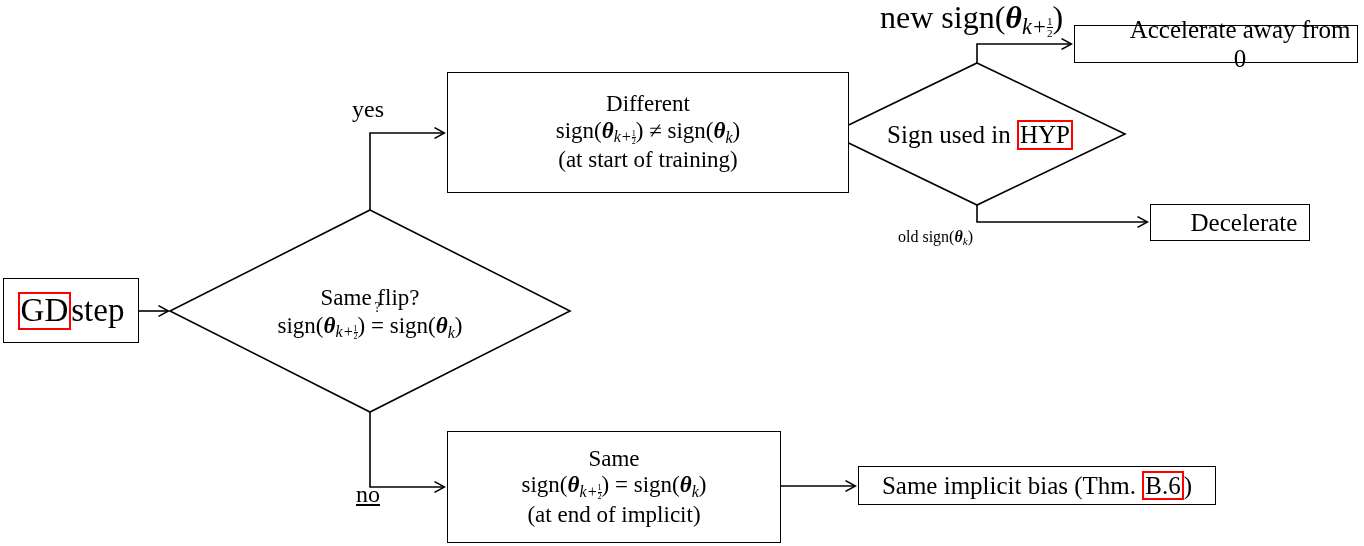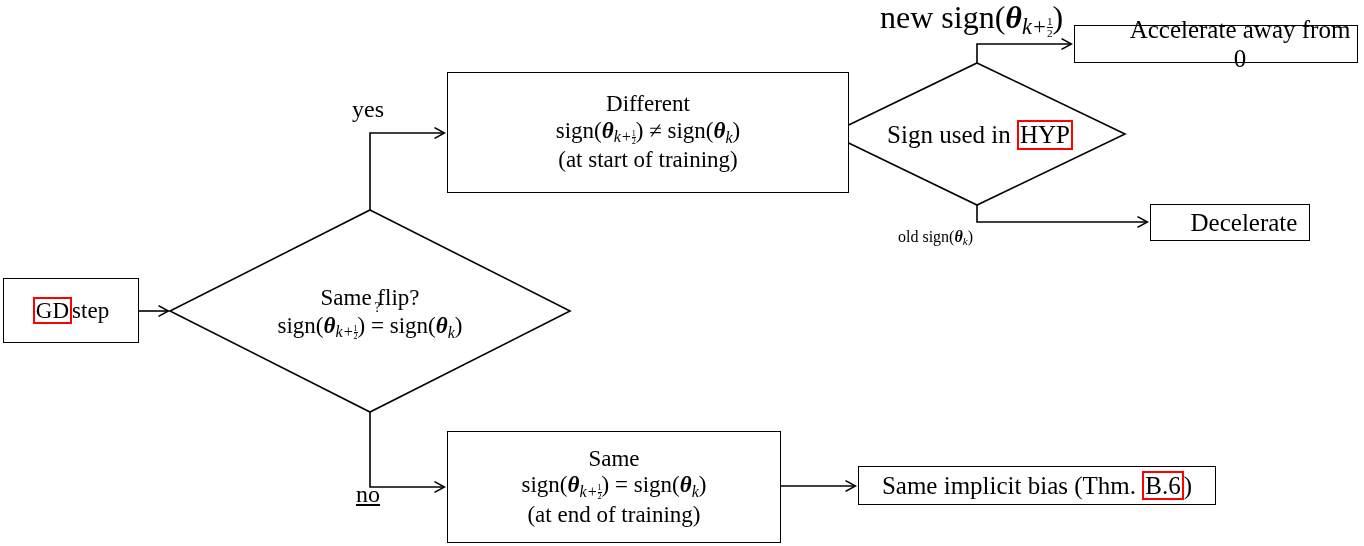--- a/index.html
+++ b/index.html
@@ -47,21 +47,21 @@
     line-height: 1.2;
     pointer-events: none;
   }
   .edge-label {
     position: absolute;
     white-space: nowrap;
     line-height: 1.1;
   }
 
   
-  #node-gd-step      { left: 3px;   top: 278px; width: 136px; height: 65px;  font-size: 23px; }
+  #node-gd-step      { left: 3px;   top: 278px; width: 136px; height: 65px;  font-size: 33px; }
   #node-different    { left: 447px; top: 72px;  width: 402px; height: 121px; font-size: 23px; }
   #node-same         { left: 447px; top: 431px; width: 334px; height: 112px; font-size: 23px; }
   #node-accelerate   { left: 1074px;top: 25px;  width: 284px; height: 38px;  font-size: 25px; padding-left: 48px; }
   #node-decelerate   { left: 1150px;top: 204px; width: 160px; height: 37px;  font-size: 25px; padding-left: 28px; }
   #node-implicitbias { left: 858px; top: 466px; width: 358px; height: 39px;  font-size: 25px; }
 
   #label-signflip    { left: 200px; top: 268px; width: 340px; height: 90px; font-size: 23px; }
   #label-signused    { left: 865px; top: 115px; width: 230px; height: 40px; font-size: 25px; }
 
   #edgelabel-yes     { left: 352px; top: 96px;  font-size: 24px; text-align: center; }
@@ -169,21 +169,21 @@
       <span class="ln">(at start of training)</span>
     </div>
   </div>
 
   <div class="node boxnode" id="node-same">
     <div>
       <span class="ln">Same</span>
       <span class="ln nowrap"><span class="mathrm">sign(</span><span class="vec">θ</span><span class="sub">k+<span class="frac"><span class="num">1</span><span class="den">2</span></span></span><span class="mathrm">)</span>
         =
         <span class="mathrm">sign(</span><span class="vec">θ</span><span class="sub">k</span><span class="mathrm">)</span></span>
-      <span class="ln">(at end of training)</span>
+      <span class="ln">(at end of implicit)</span>
     </div>
   </div>
 
   <div class="diamond-label" id="label-signused">
     <span class="nowrap"><span>Sign used in</span>&nbsp;<span class="hl">HYP</span></span>
   </div>
 
   <div class="node boxnode" id="node-accelerate">
     <span>Accelerate away from 0</span>
   </div>

